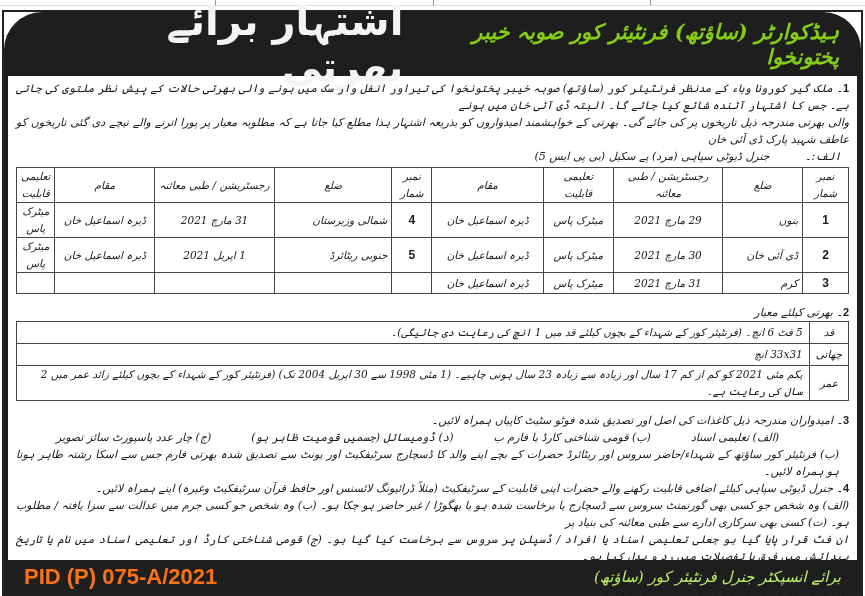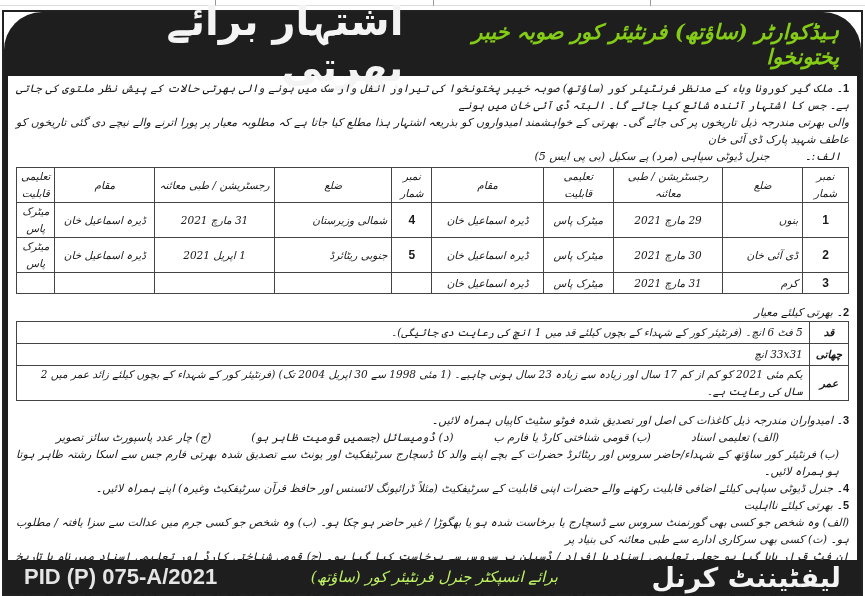--- a/index.html
+++ b/index.html
@@ -48,31 +48,31 @@
   table.posts th, table.posts td {
     border: 1px solid #444; height: 21px; text-align: center; padding: 0 4px;
     font-family: "DejaVu Serif", serif; font-style: italic; font-weight: normal;
   }
   table.posts td.en { font-family: "Liberation Sans", sans-serif; font-style: normal; font-weight: bold; font-size: 12px; }
   table.posts td.dist { text-align: right; }
 
   .section-head { margin-top: 10px; }
   table.criteria { border-collapse: collapse; width: 100%; direction: rtl; font-size: 10.5px; }
   table.criteria td { border: 1px solid #444; height: 22px; padding: 0 6px; text-align: right; font-family: "DejaVu Serif", serif; font-style: italic; }
-  table.criteria td.lbl { width: 36px; text-align: center; font-weight: bold; }
+  table.criteria td.lbl { width: 36px; text-align: center; }
 
   .docs-row { display: flex; flex-direction: row; justify-content: space-between; padding: 0 70px 0 40px; }
   .docs-row span { white-space: nowrap; }
 
   .footer-bar {
     position: absolute; left: 0; top: 548px; width: 857px; height: 34px;
     background: #1e1e1e; display: flex; align-items: center; justify-content: space-between;
     padding: 0 20px;
   }
-  .pid { font-family: "Liberation Sans", sans-serif; font-weight: bold; font-size: 22px; color: #e5e5e5; direction: ltr; }
+  .pid { font-family: "Liberation Sans", sans-serif; font-weight: bold; font-size: 22px; color: #f97316; direction: ltr; }
   .footer-mid { font-family: "DejaVu Serif", serif; font-style: italic; font-size: 15px; color: #bef264; direction: rtl; }
   .footer-sign { font-family: "DejaVu Sans", sans-serif; font-weight: bold; font-size: 27px; color: #f4f4f4; direction: rtl; }
 </style>
 </head>
 <body>
 
 <div class="page-top-rule"></div>
 <div class="col-tick" style="left:215px"></div>
 <div class="col-tick" style="left:433px"></div>
 <div class="col-tick" style="left:650px"></div>
@@ -179,28 +179,24 @@
       <span>(ب) قومی شناختی کارڈ یا فارم ب</span>
       <span>(د) ڈومیسائل (جسمیں قومیت ظاہر ہو)</span>
       <span>(ج) چار عدد پاسپورٹ سائز تصویر</span>
     </div>
     <div class="para" style="padding-right:10px">(ب) فرنٹیئر کور ساؤتھ کے شہداء/حاضر سروس اور ریٹائرڈ حضرات کے بچے اپنے والد کا ڈسچارج سرٹیفکیٹ اور یونٹ سے تصدیق شدہ بھرتی فارم جس سے اسکا رشتہ ظاہر ہوتا ہو ہمراہ لائیں۔</div>
 
     <div class="para">
       <span class="num">4</span><span>۔ جنرل ڈیوٹی سپاہی کیلئے اضافی قابلیت رکھنے والے حضرات اپنی قابلیت کے سرٹیفکیٹ (مثلاً ڈرائیونگ لائسنس اور حافظ قرآن سرٹیفکیٹ وغیرہ) اپنے ہمراہ لائیں۔</span>
     </div>
 
-    <div class="para">
-      <span class="num">5</span><span>۔ بھرتی کیلئے نااہلیت</span>
-    </div>
     <div class="para">(الف) وہ شخص جو کسی بھی گورنمنٹ سروس سے ڈسچارج یا برخاست شدہ ہو یا بھگوڑا / غیر حاضر ہو چکا ہو۔ (ب) وہ شخص جو کسی جرم میں عدالت سے سزا یافتہ / مطلوب ہو۔ (ت) کسی بھی سرکاری ادارے سے طبی معائنہ کی بنیاد پر</div>
     <div class="para">ان فٹ قرار پایا گیا ہو جعلی تعلیمی اسناد یا افراد / ڈسپلن پر سروس سے برخاست کیا گیا ہو۔ (ج) قومی شناختی کارڈ اور تعلیمی اسناد میں نام یا تاریخ پیدائش میں فرق یا تفصیلات میں رد و بدل کیا ہو۔</div>
 
     <div class="para">نوٹ:۔ (الف) جن افراد نے انسپکٹر جنرل فرنٹیئر کور (ساؤتھ) ڈی آئی خان کو بھرتی کیلئے درخواست دی ہوں وہ اوپر دی گئی تاریخوں پر مقررہ مقام پر رجسٹریشن کروائیں۔ (ب) بھرتی کے دوران موبائل فون ہمراہ لانا سختی سے منع</div>
 
   </div>
 
   <div class="footer-bar">
     <span class="pid">PID (P) 075-A/2021</span>
     <span class="footer-mid">برائے انسپکٹر جنرل فرنٹیئر کور (ساؤتھ)</span>
-    <span class="footer-sign">لیفٹیننٹ کرنل</span>
   </div>
 </div>
 
 </body></html>

